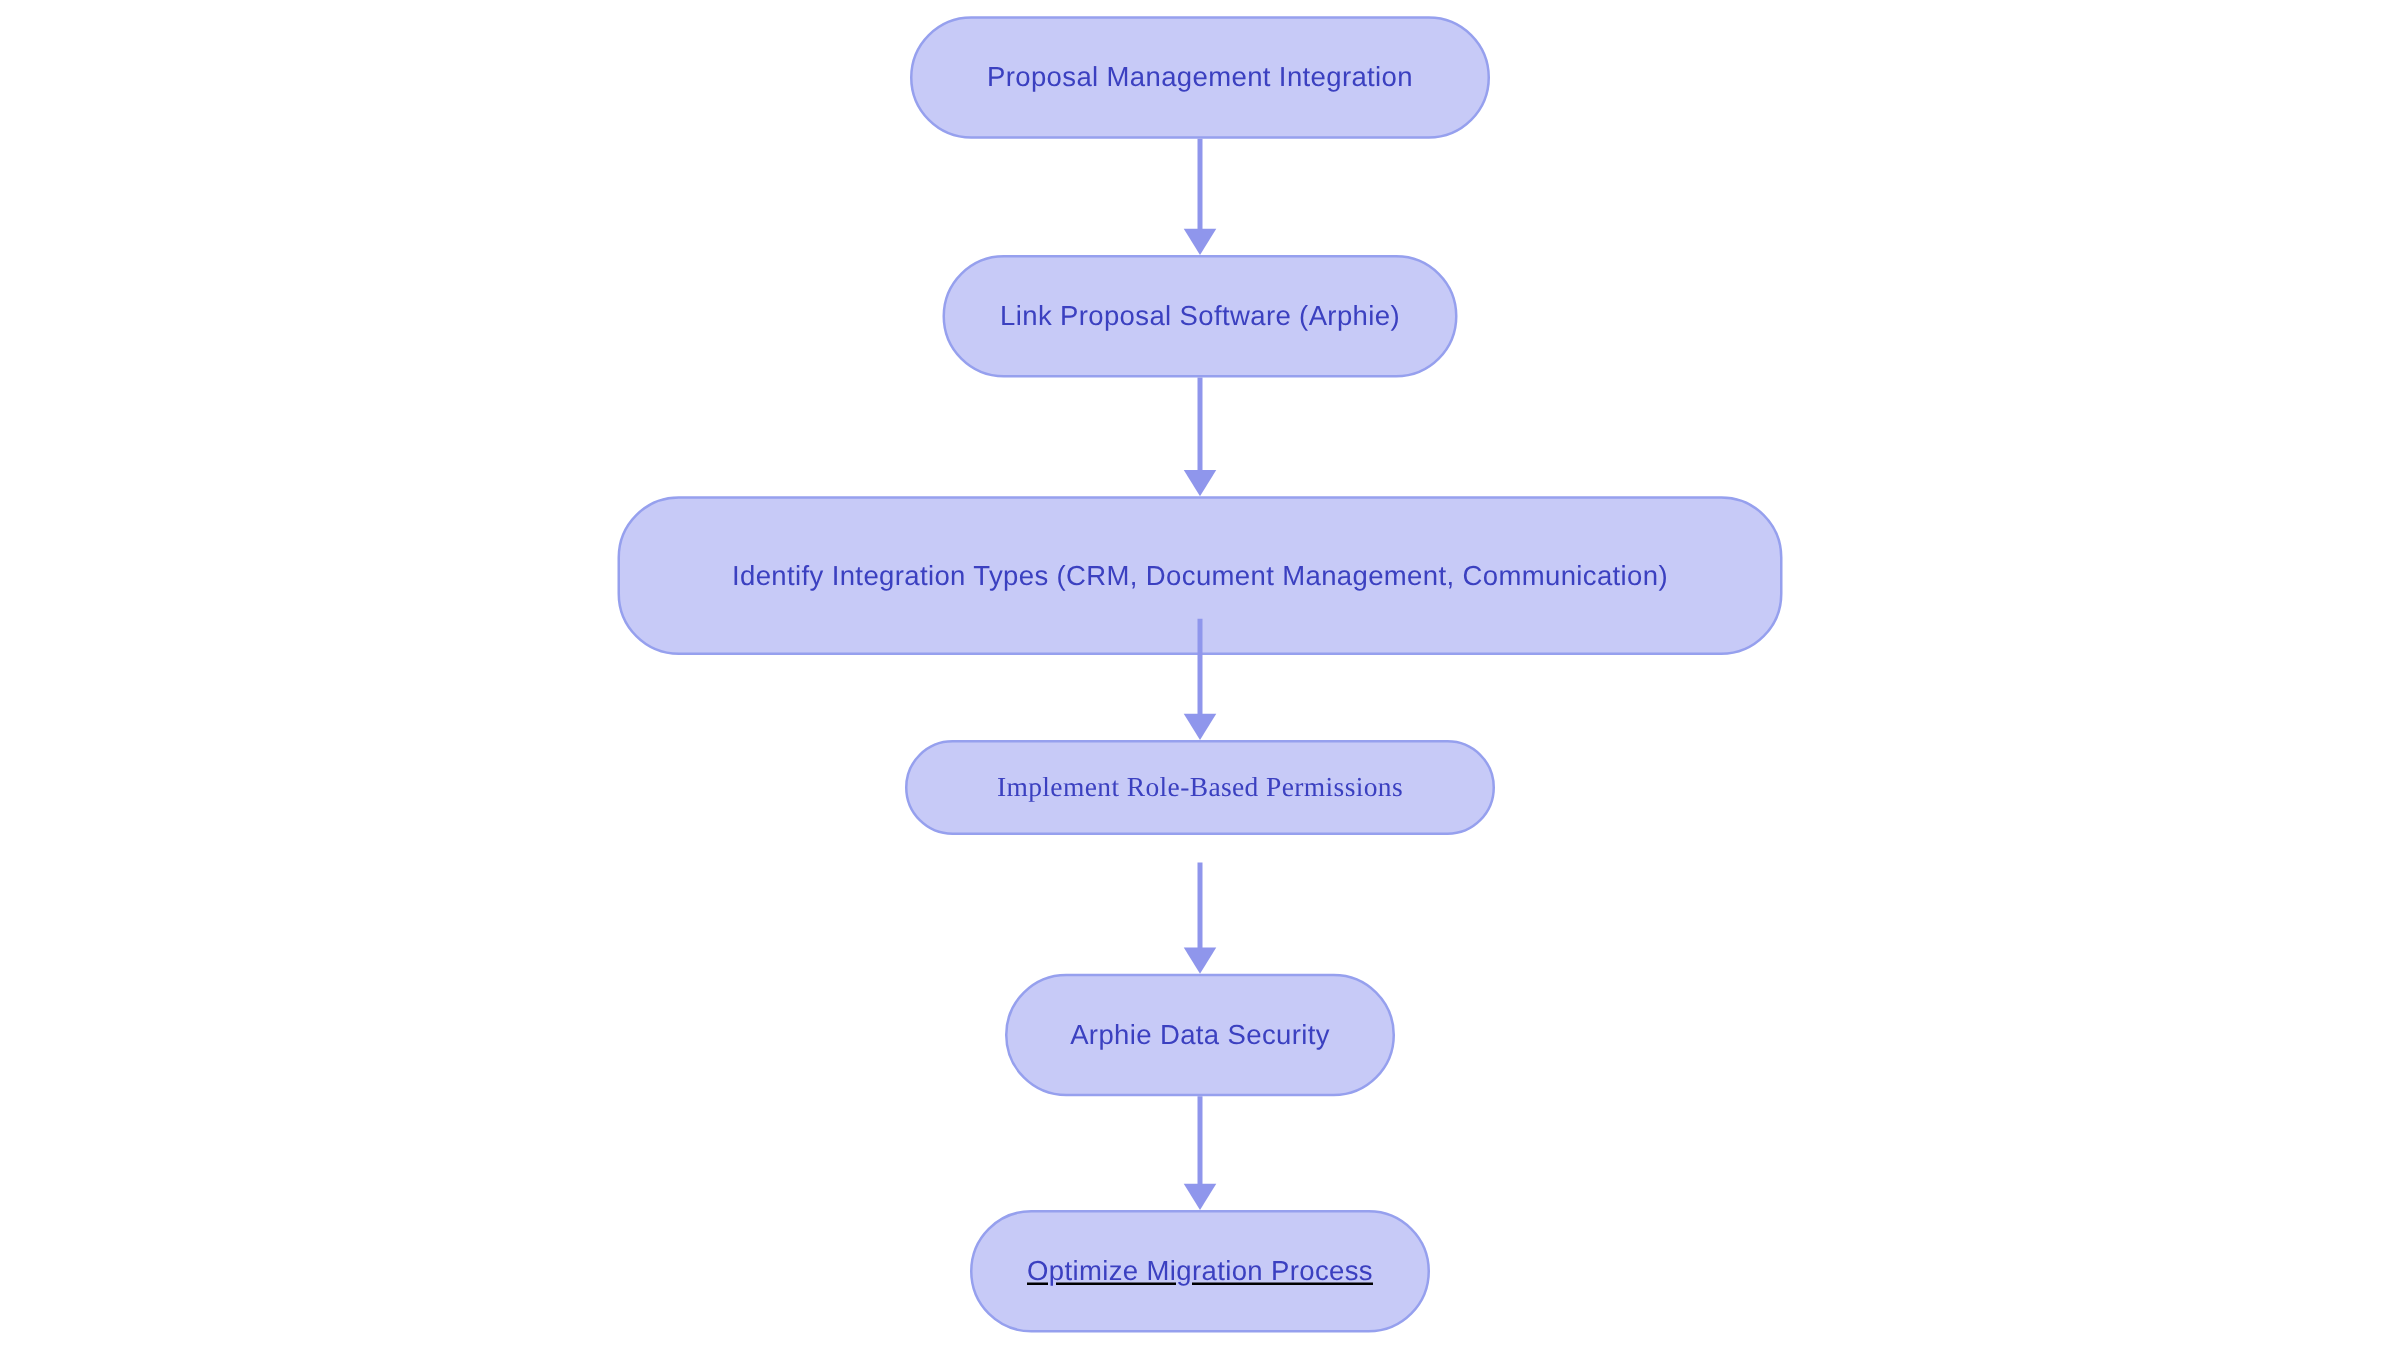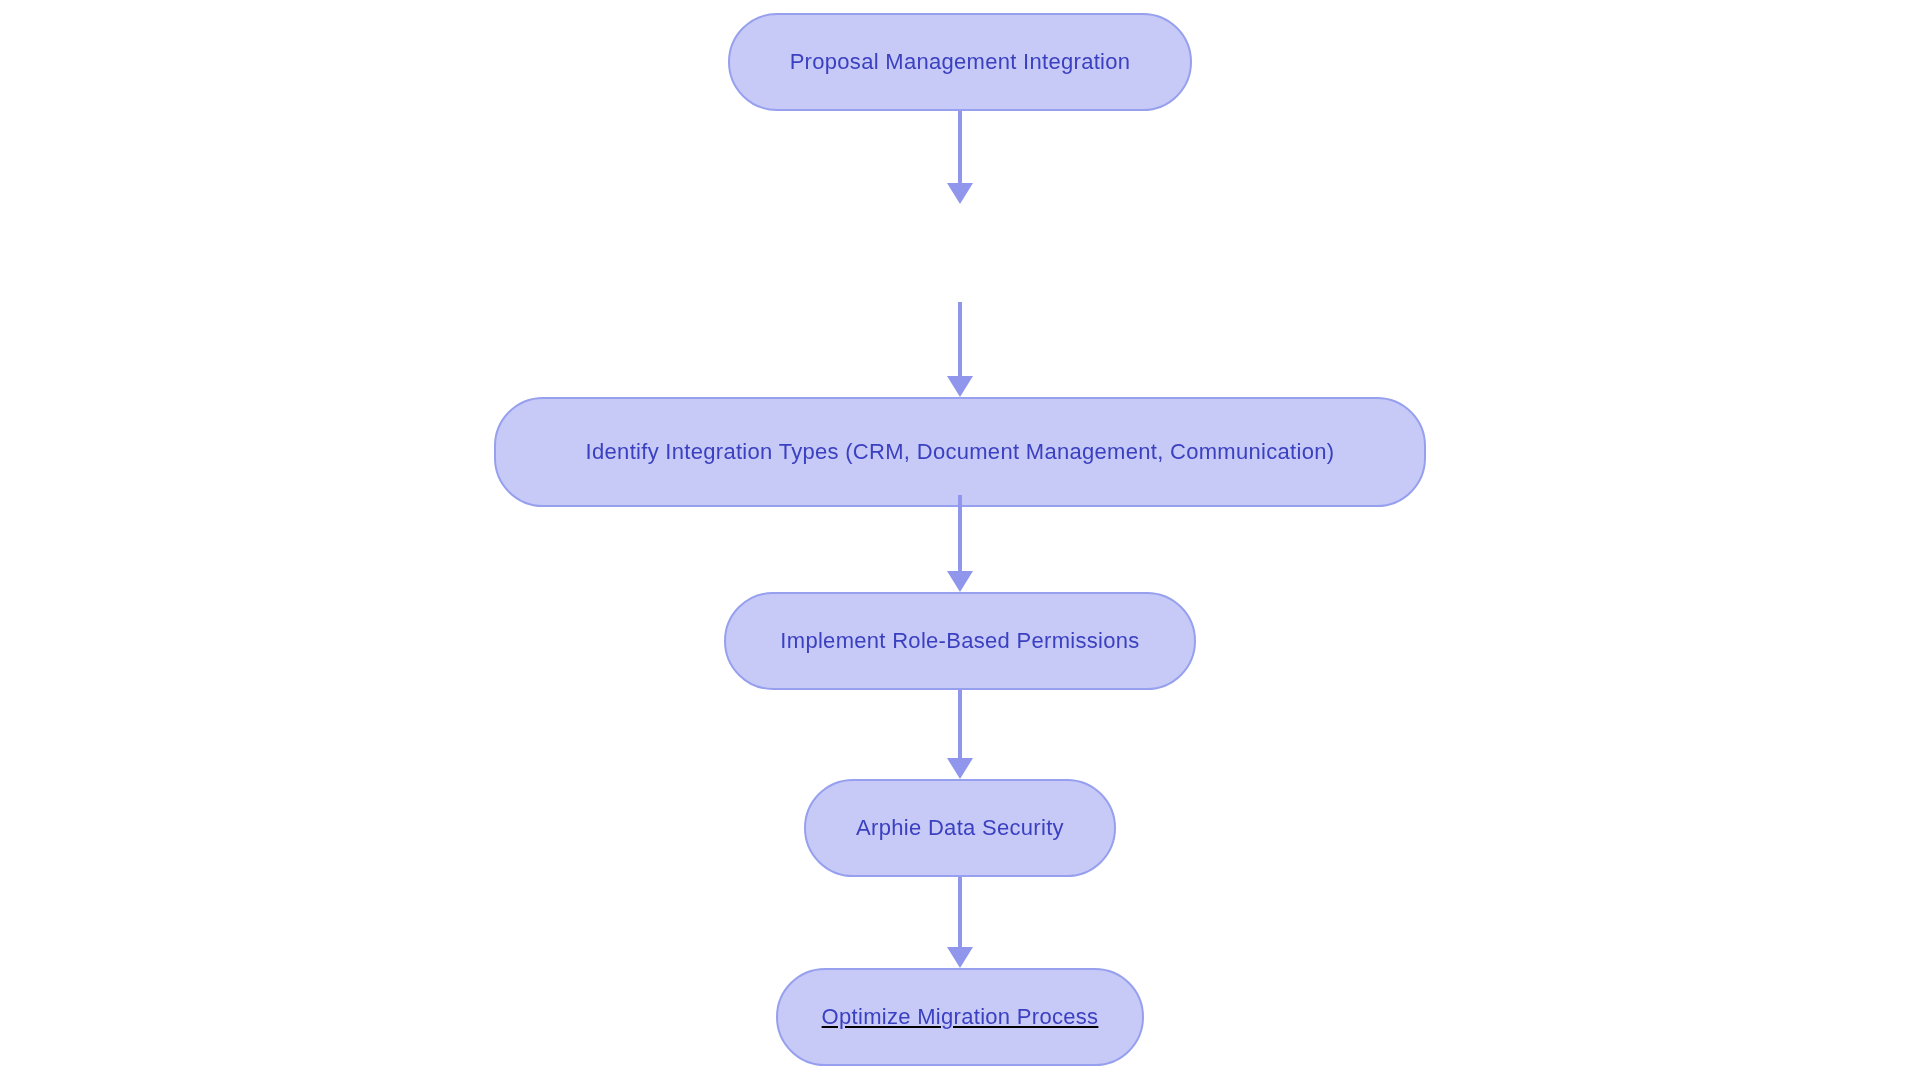--- a/index.html
+++ b/index.html
@@ -62,32 +62,35 @@
 
 <div class="canvas" id="canvas">
 
 <div class="node" style="top: 13px; height: 98px; width: 464px; left: 728px;">
       <span class="node-label">Proposal Management Integration</span>
     </div>
     <div class="arrow" style="top: 111px; height: 93px; left: 946px;">
       <div class="arrow-line"></div>
       <div class="arrow-head"></div>
     </div>
+    <div class="node" style="top: 204px; height: 98px; width: 412px; left: 754px;">
+      <span class="node-label">Link Proposal Software (Arphie)</span>
+    </div>
     <div class="arrow" style="top: 302px; height: 95px; left: 946px;">
       <div class="arrow-line"></div>
       <div class="arrow-head"></div>
     </div>
-    <div class="node" style="top: 397px; height: 110px; width: 932px; left: 494px;">
+    <div class="node" style="top: 397px; height: 127px; width: 932px; left: 494px;">
       <span class="node-label">Identify Integration Types (CRM, Document Management, Communication)</span>
     </div>
     <div class="arrow" style="top: 495px; height: 97px; left: 946px;">
       <div class="arrow-line"></div>
       <div class="arrow-head"></div>
     </div>
-    <div class="node" style="top: 592px; height: 98px; width: 472px; left: 724px;">
+    <div class="node" style="top: 592px; height: 76px; width: 472px; left: 724px; font-family: Liberation Serif, serif;">
       <span class="node-label">Implement Role-Based Permissions</span>
     </div>
     <div class="arrow" style="top: 690px; height: 89px; left: 946px;">
       <div class="arrow-line"></div>
       <div class="arrow-head"></div>
     </div>
     <div class="node" style="top: 779px; height: 98px; width: 312px; left: 804px;">
       <span class="node-label">Arphie Data Security</span>
     </div>
     <div class="arrow" style="top: 877px; height: 91px; left: 946px;">

